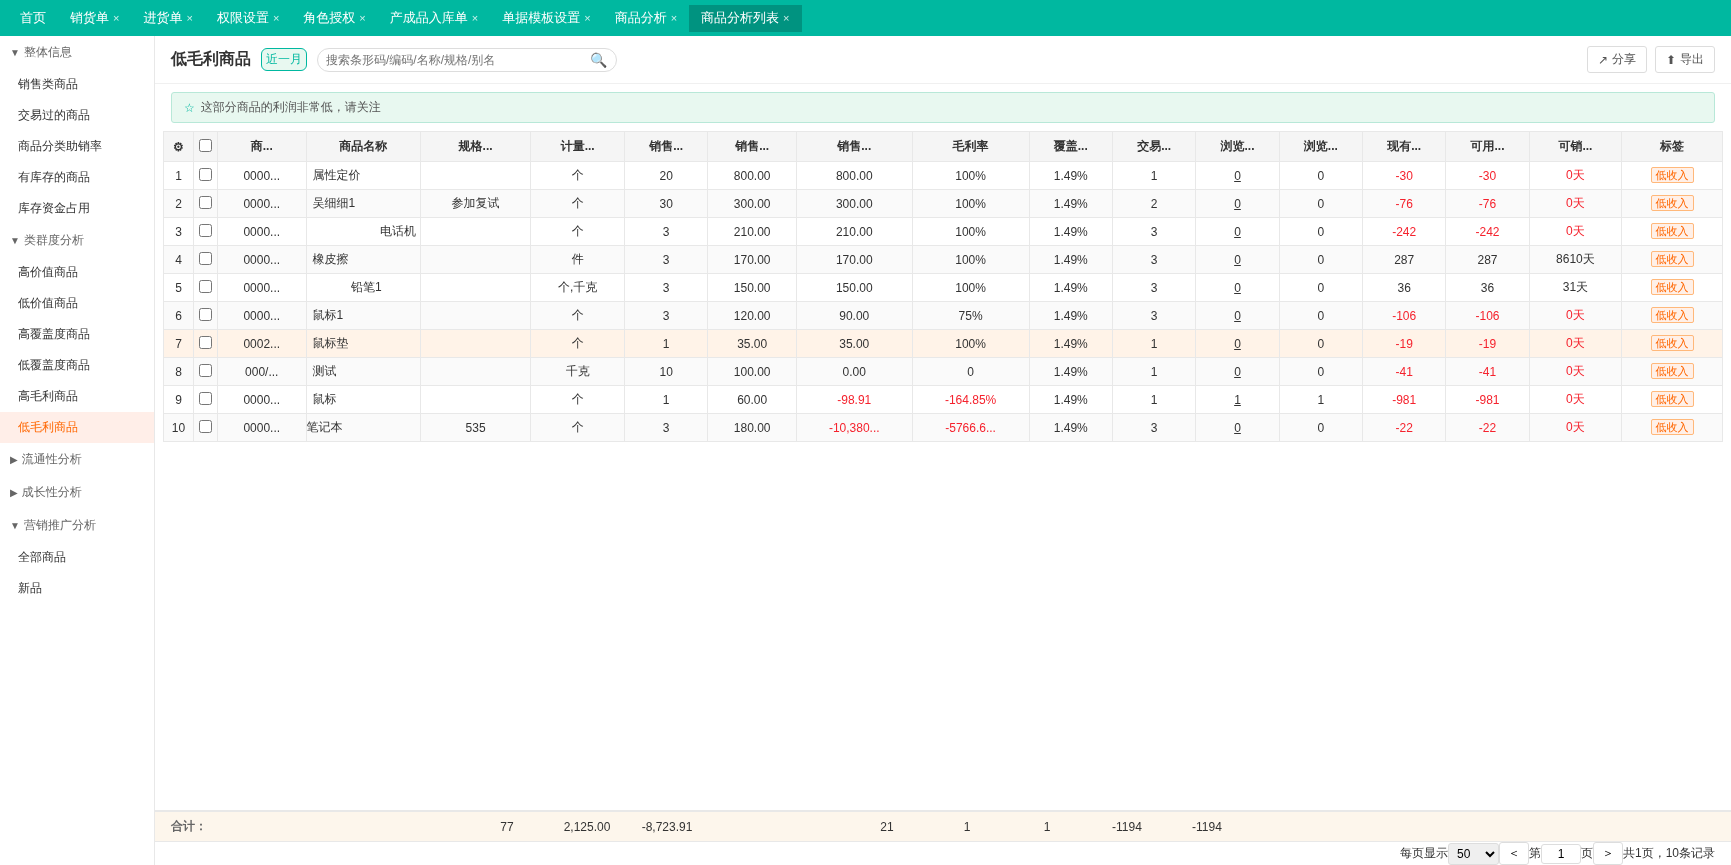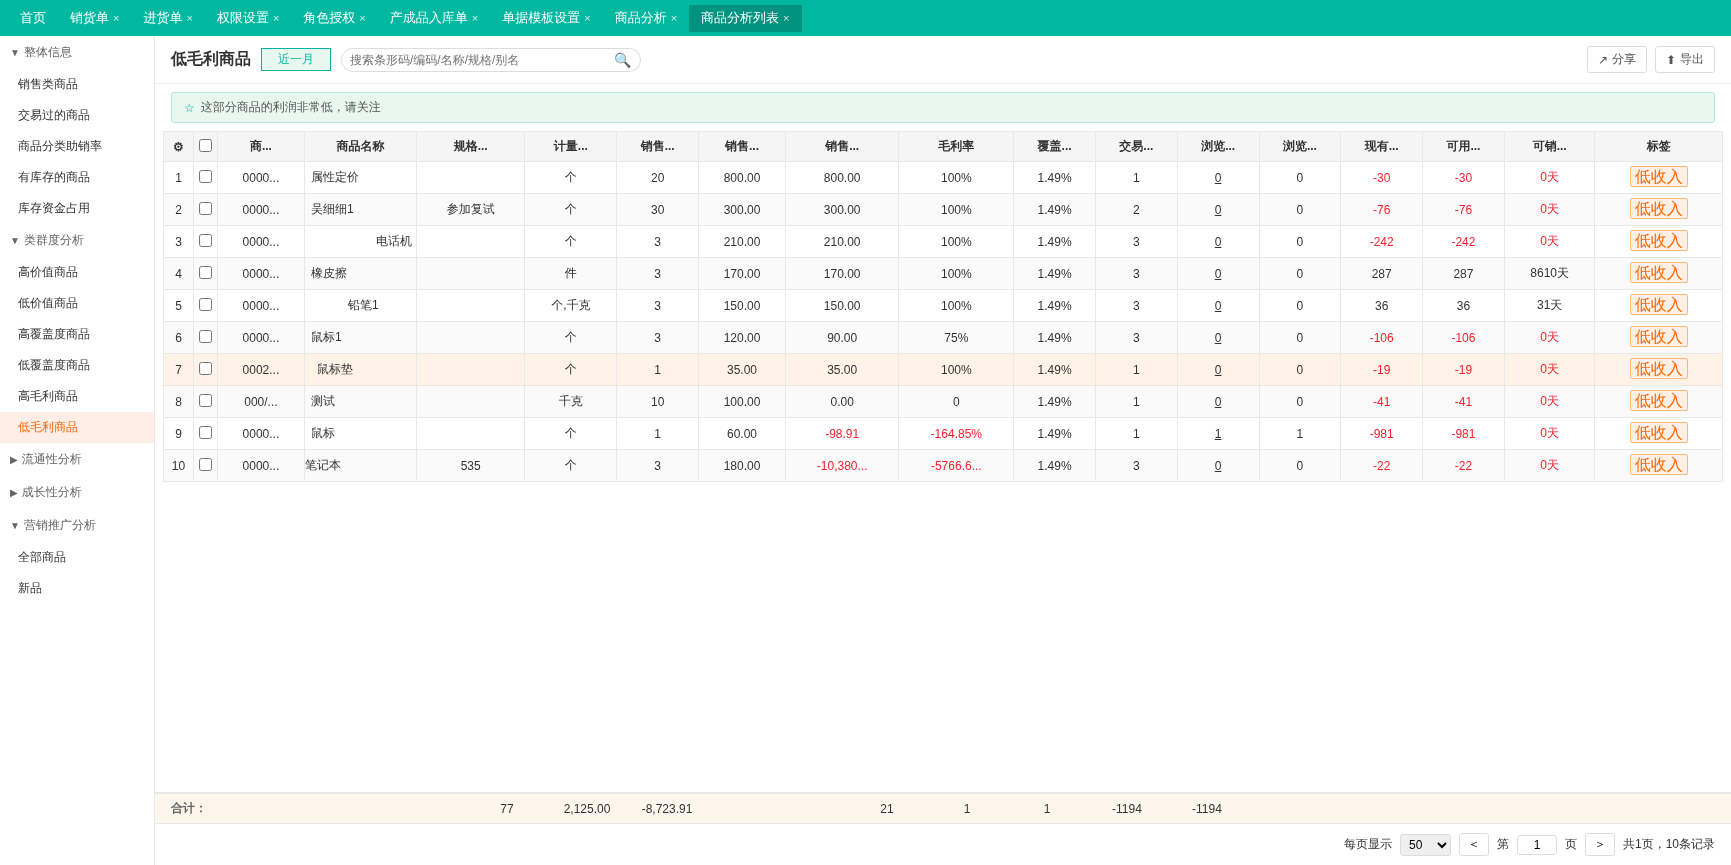--- a/index.html
+++ b/index.html
@@ -73,22 +73,22 @@
     }
     .page-title {
       font-size: 16px;
       font-weight: bold;
       color: #333;
     }
     .tag-btn {
       background: #e8f8f0;
       color: #00b8a0;
       border: 1px solid #00b8a0;
-      border-radius: 0;
-      padding: 2px 16px;
+      border-radius: 6px;
+      padding: 2px 4px;
       font-size: 12px;
       cursor: pointer;
     }
     .search-box {
       display: flex;
       align-items: center;
       border: 1px solid #ddd;
       border-radius: 12px;
       padding: 3px 8px;
       flex: 1;
@@ -165,21 +165,21 @@
     tr:nth-child(even) td { background: #fafafa; }
     tr.highlighted td { background: #fff3e8; }
     .underline { text-decoration: underline; cursor: pointer; }
     .red-text { color: #f5222d; }
     .tag-low-income {
       background: #fff0e8;
       color: #ff6600;
       border: 1px solid #ffb87a;
       border-radius: 2px;
       padding: 1px 4px;
-      font-size: 16px;
+      font-size: 11px;
     }
     .tag-days-red { color: #f5222d; }
 
     
     .table-footer {
       background: #fdf6ec;
       border-top: 2px solid #e8e8e8;
       padding: 6px 16px;
       display: flex;
       align-items: center;
@@ -190,23 +190,22 @@
       min-width: 80px;
       text-align: center;
       color: #333;
     }
 
     
     .pagination-bar {
       display: flex;
       align-items: center;
       justify-content: flex-end;
-      padding: 9px 16px;
+      padding: 0 16px;
       border-top: 1px solid #e8e8e8;
-      gap: 8px;
       font-size: 12px;
       background: #fff;
     }
     .page-size-select {
       border: 1px solid #ddd;
       border-radius: 3px;
       padding: 2px 4px;
       font-size: 12px;
     }
     .page-btn {
@@ -509,21 +508,21 @@
     <td>0</td>
     <td class="red-text">-106</td>
     <td class="red-text">-106</td>
     <td class="tag-days-red">0天</td>
     <td><span class="tag-low-income">低收入</span></td>
   </tr>
             <tr class="highlighted">
     <td>7</td>
     <td><input type="checkbox" style=""></td>
     <td>0002...</td>
-    <td style="text-align:left; padding-left:12px;">鼠标垫</td>
+    <td style="text-align:left; padding-left:6px;">鼠标垫</td>
     <td></td>
     <td>个</td>
     <td>1</td>
     <td>35.00</td>
     <td class="">35.00</td>
     <td class="">100%</td>
     <td>1.49%</td>
     <td>1</td>
     <td class="underline">0</td>
     <td>0</td>

